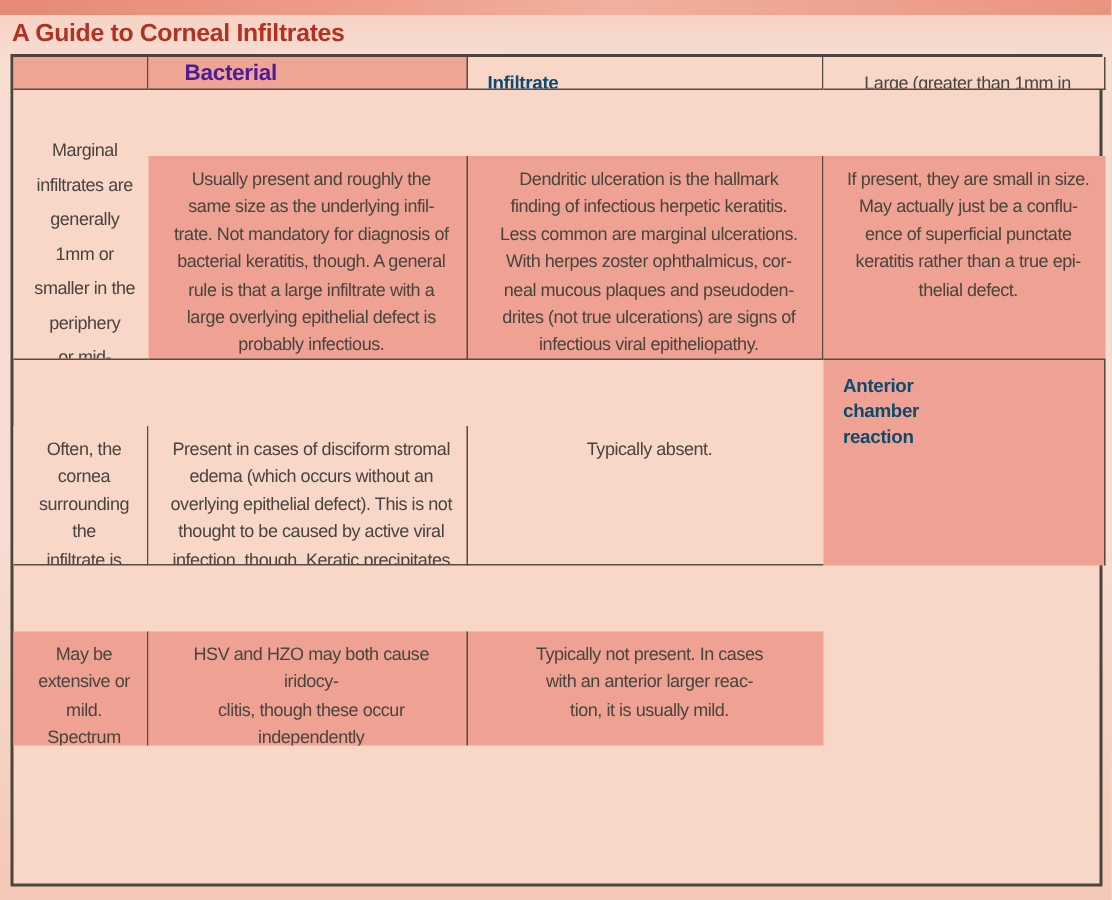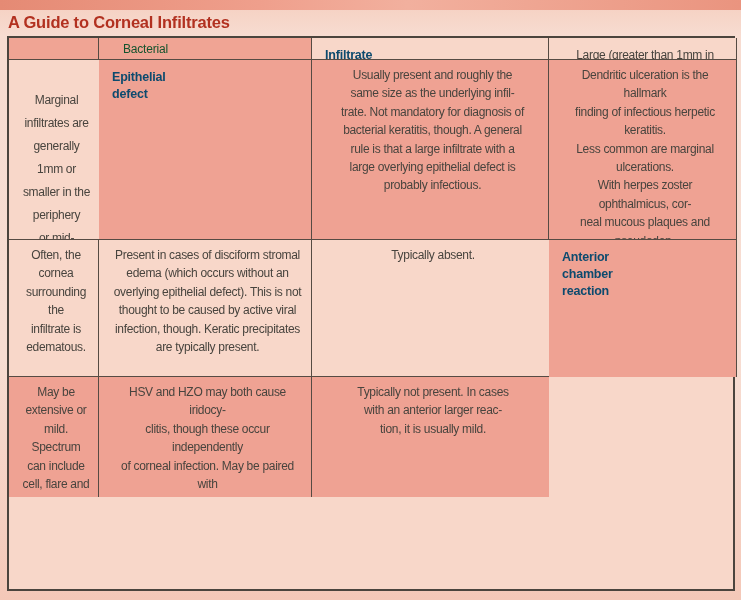--- a/index.html
+++ b/index.html
@@ -50,44 +50,44 @@
   }
   .cell.last-col { border-right: none; }
   .cell.last-row { border-bottom: none; }
   .bg-header { background: #f0a494; }
   .bg-light  { background: #f8d7c9; }
   .bg-dark   { background: #efa293; }
   .header-cell {
     display: flex;
     align-items: center;
     padding-left: 24px;
-    font-size: 12px;
-    font-weight: normal;
+    font-size: 15px;
+    font-weight: bold;
     letter-spacing: -0.2px;
-    color: #14532d;
+    color: #4c1d95;
   }
   .label-cell {
     padding: 9px 6px 0 13px;
     font-size: 12.5px;
     font-weight: bold;
     line-height: 17px;
     letter-spacing: -0.2px;
     color: #0c4a6e;
     white-space: pre-line;
   }
   .body-cell {
     padding: 6px 8px 0 13px;
     font-size: 12px;
     letter-spacing: -0.3px;
     color: #48443e;
     white-space: pre-line;
     text-align: center;
   }
   .lh-loose { line-height: 23px; }
-  .lh-tight { line-height: 18.4px; }
+  .lh-tight { line-height: 18.4px; margin-top: 44px; }
   .footnote {
     margin-top: 9px;
     font-style: italic;
     font-size: 12px;
     line-height: 22.5px;
     color: #4b4741;
     white-space: pre-line;
   }
 </style>
 </head>
@@ -113,36 +113,39 @@
       <span>Marginal infiltrates are generally
 1mm or smaller in the periphery
 or mid-periphery.* Sometimes
 they cannot be distinguished
 clearly from infectious infiltrates.</span>
       <div class="footnote">* Subepithelial infiltrates are pin-
 point (or just larger) in size and
 may be single or multiple.</div>
     </div>
 
-    <div class="cell bg-dark label-cell">Epithelial
-defect</div>
     <div class="cell bg-dark body-cell lh-tight">Usually present and roughly the
 same size as the underlying infil-
 trate. Not mandatory for diagnosis of
 bacterial keratitis, though. A general
 rule is that a large infiltrate with a
 large overlying epithelial defect is
 probably infectious.</div>
     <div class="cell bg-dark body-cell lh-tight">Dendritic ulceration is the hallmark
 finding of infectious herpetic keratitis.
 Less common are marginal ulcerations.
 With herpes zoster ophthalmicus, cor-
 neal mucous plaques and pseudoden-
 drites (not true ulcerations) are signs of
 infectious viral epitheliopathy.</div>
+    <div class="cell bg-dark body-cell lh-tight last-col">If present, they are small in size.
+May actually just be a conflu-
+ence of superficial punctate
+keratitis rather than a true epi-
+thelial defect.</div>
 
     <div class="cell bg-light body-cell lh-tight">Often, the cornea surrounding the
 infiltrate is edematous.</div>
     <div class="cell bg-light body-cell lh-tight">Present in cases of disciform stromal
 edema (which occurs without an
 overlying epithelial defect). This is not
 thought to be caused by active viral
 infection, though. Keratic precipitates
 are typically present.</div>
     <div class="cell bg-light body-cell lh-tight last-col">Typically absent.</div>

